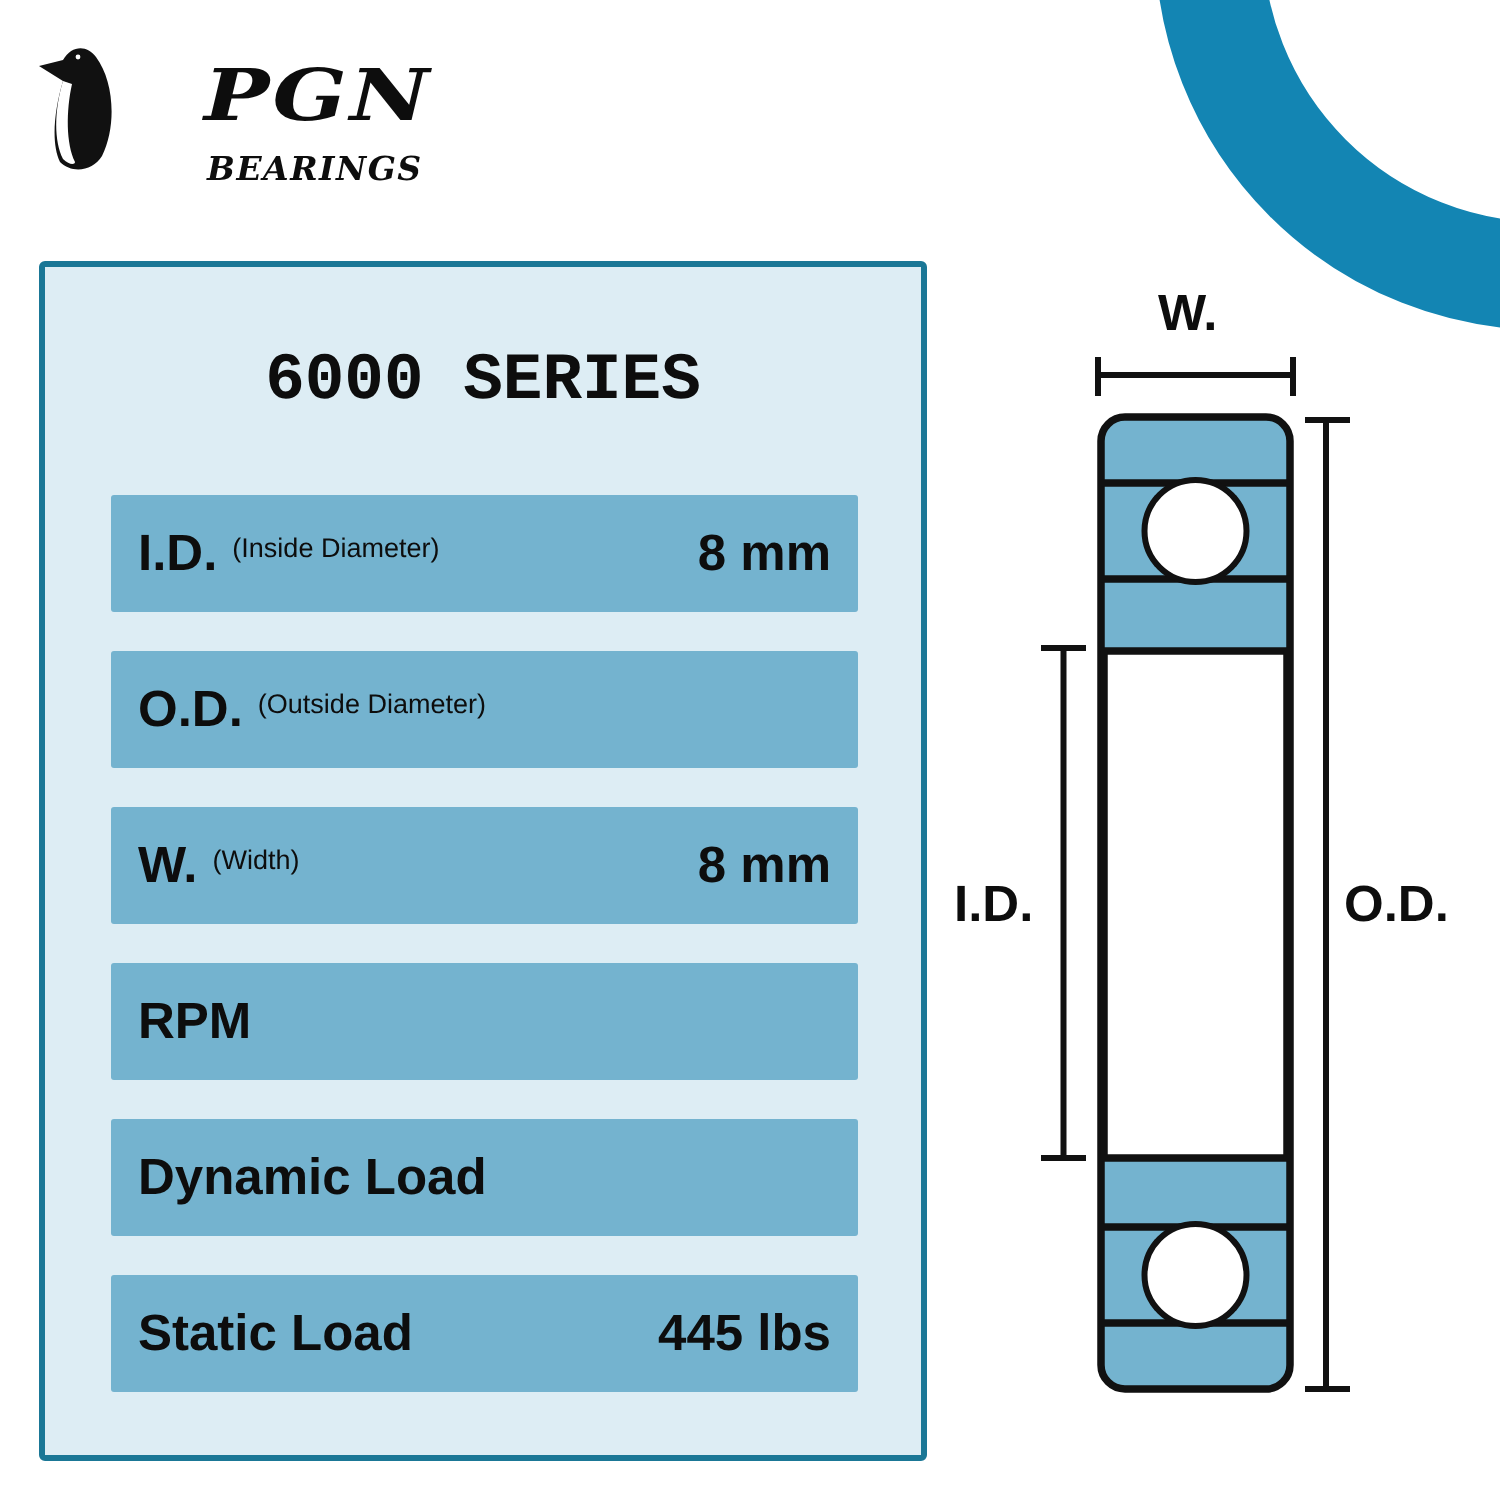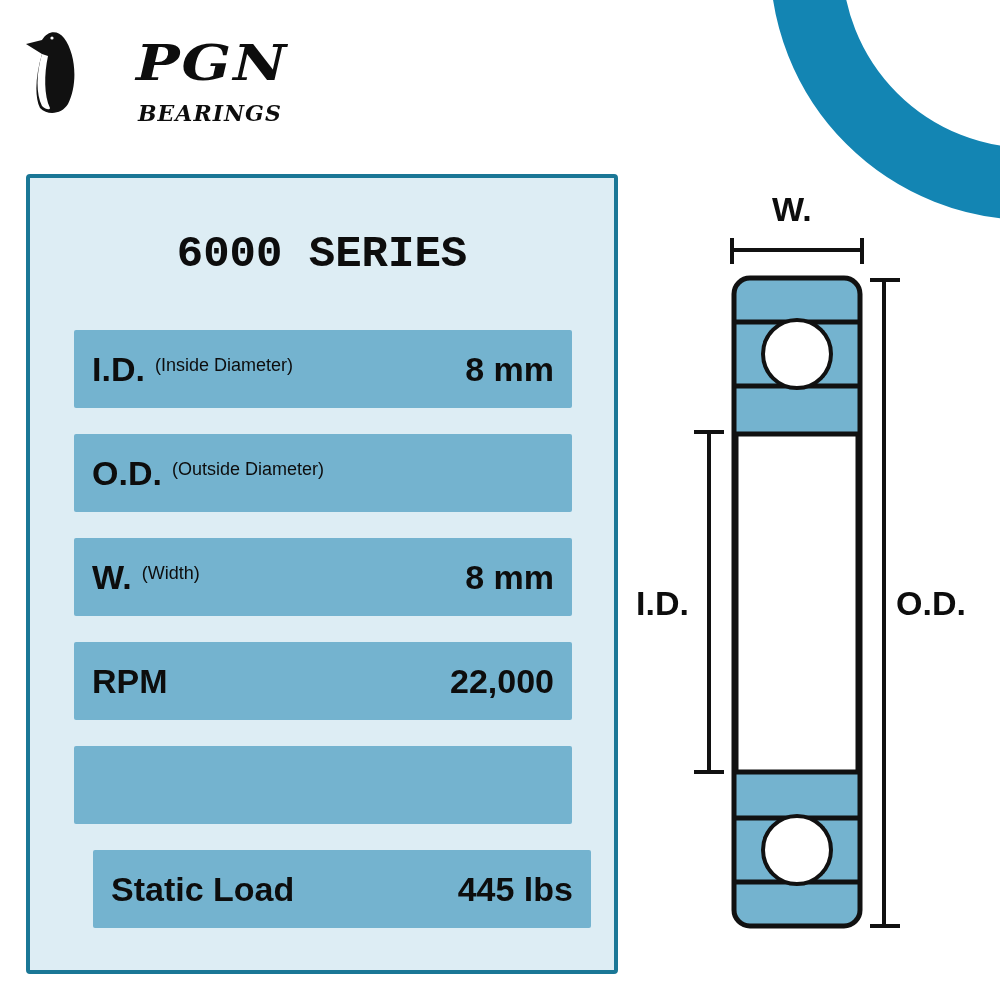--- a/index.html
+++ b/index.html
@@ -85,27 +85,29 @@
       <span class="spec-label">W.</span>
       <span class="spec-sub">(Width)</span>
     </div>
     <span class="spec-value">8 mm</span>
   </div>
 
   <div class="spec-row" style="top:464px;gap:17px;">
     <div class="spec-left">
       <span class="spec-label">RPM</span>
     </div>
-    <span class="spec-value">22,000</span>
   </div>
 
   <div class="spec-row" style="top:568px;">
+    <div class="spec-left">
+      <span class="spec-label">Dynamic Load</span>
+    </div>
   </div>
 
-  <div class="spec-row" style="top:672px;margin-left:19px;">
+  <div class="spec-row" style="top:672px;">
     <div class="spec-left">
       <span class="spec-label">Static Load</span>
     </div>
     <span class="spec-value">445 lbs</span>
   </div>
 </div>
 
 <div class="diagram">
   <svg width="380" height="750" viewBox="0 0 380 750">
 

